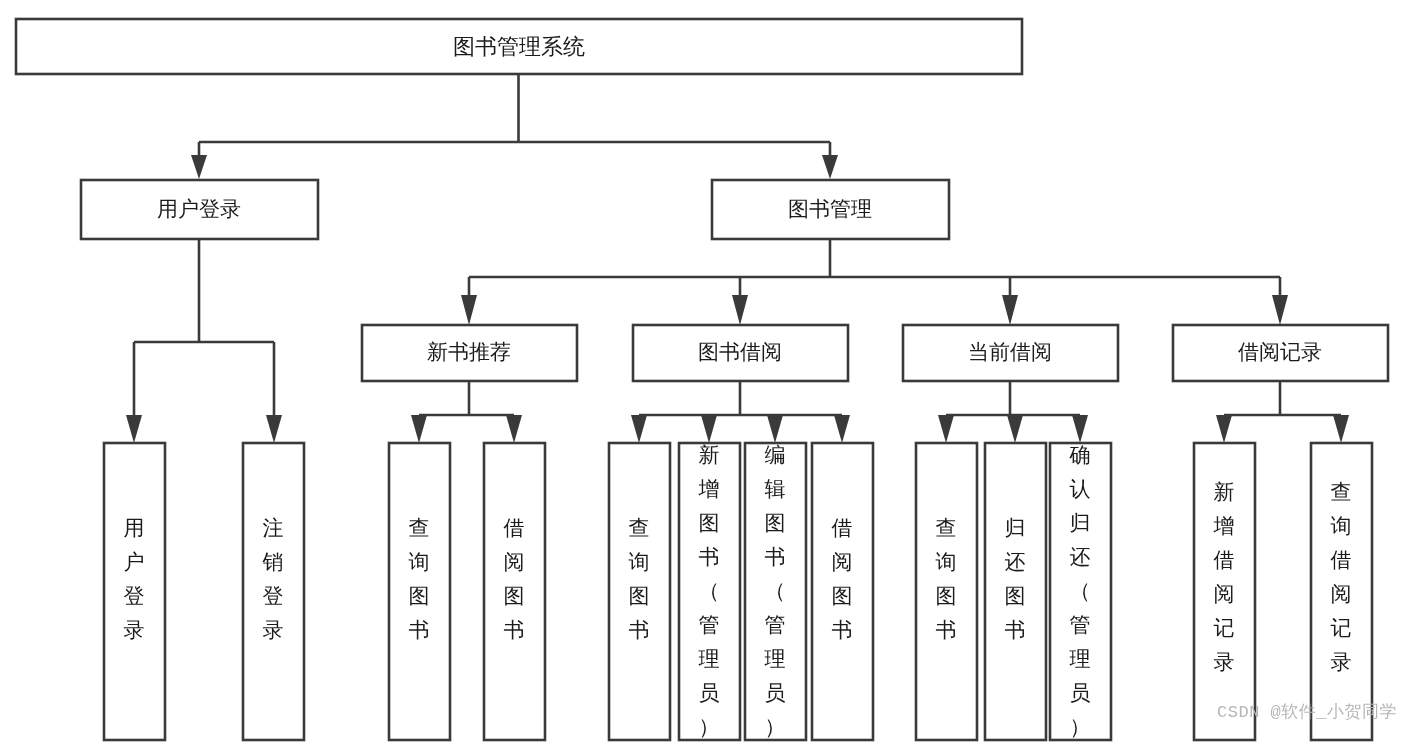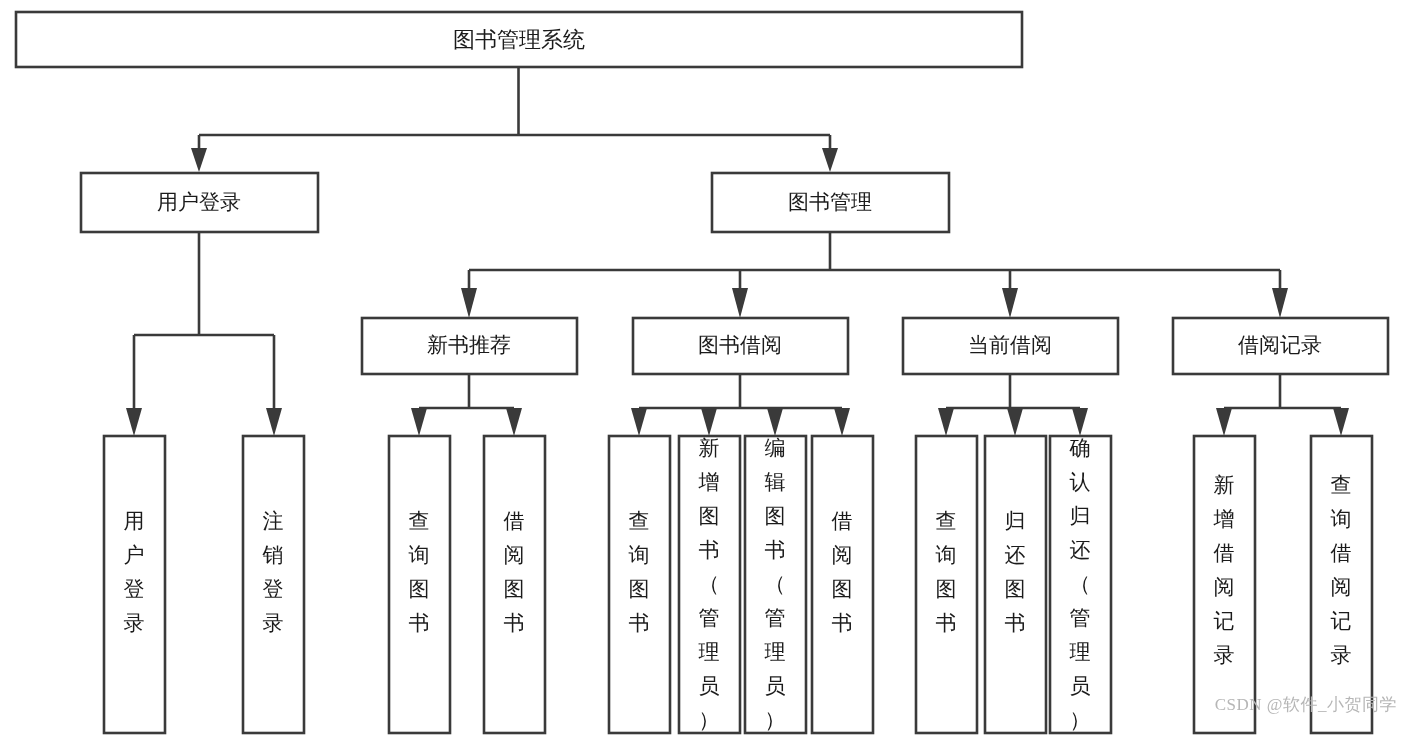--- a/index.html
+++ b/index.html
@@ -13,20 +13,21 @@
     height: 747px;
     font-family: "DejaVu Sans", "Liberation Sans", sans-serif;
     overflow: hidden;
     position: relative;
   }
   #diagram-root {
     position: relative;
     width: 1405px;
     height: 720px;
     background: #ffffff;
+    margin-top: 7px;
   }
   svg#flowchart {
     display: block;
     width: 1405px;
     height: 747px;
   }
   .node-rect {
     fill: #ffffff;
     stroke: #3a3a3a;
     stroke-width: 2.6;
@@ -54,21 +55,21 @@
   .vlabel {
     fill: #1b1b1b;
     font-family: "DejaVu Sans", "Liberation Sans", sans-serif;
     font-size: 21px;
     text-anchor: middle;
   }
   .watermark {
     position: absolute;
     right: 8px;
     bottom: 4px;
-    font-family: Liberation Serif, serif;
+    font-family: Liberation Mono, monospace;
     font-size: 17px;
     color: #b6b6b6;
     white-space: nowrap;
     letter-spacing: 0.5px;
     user-select: none;
   }
 </style>
 </head>
 <body>
 

